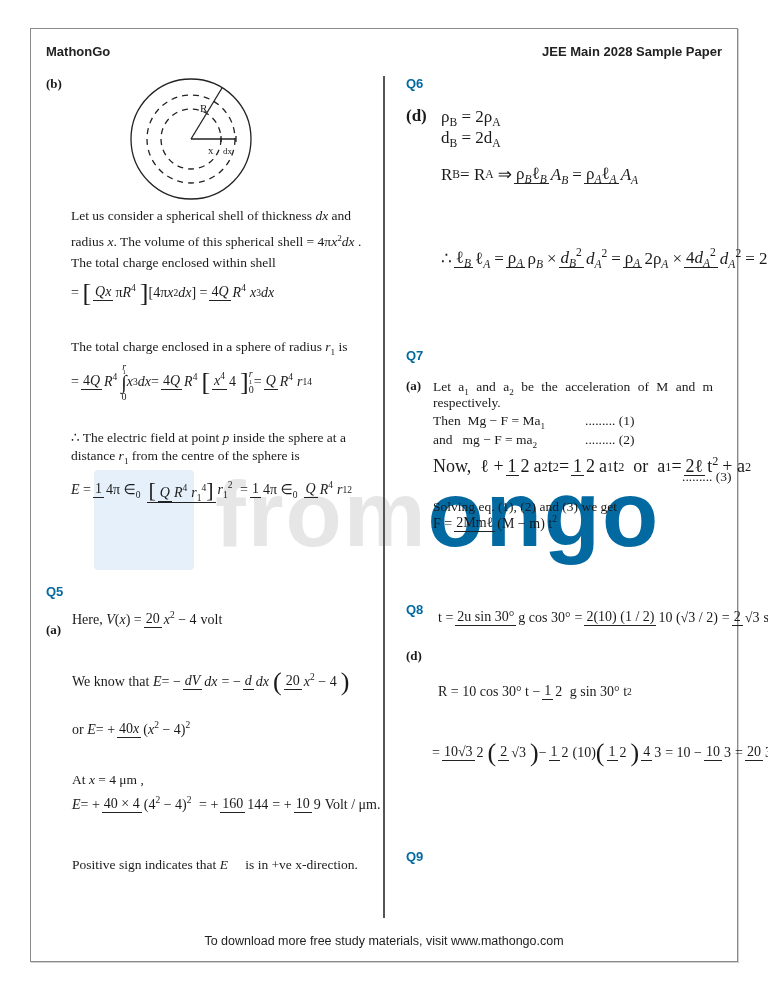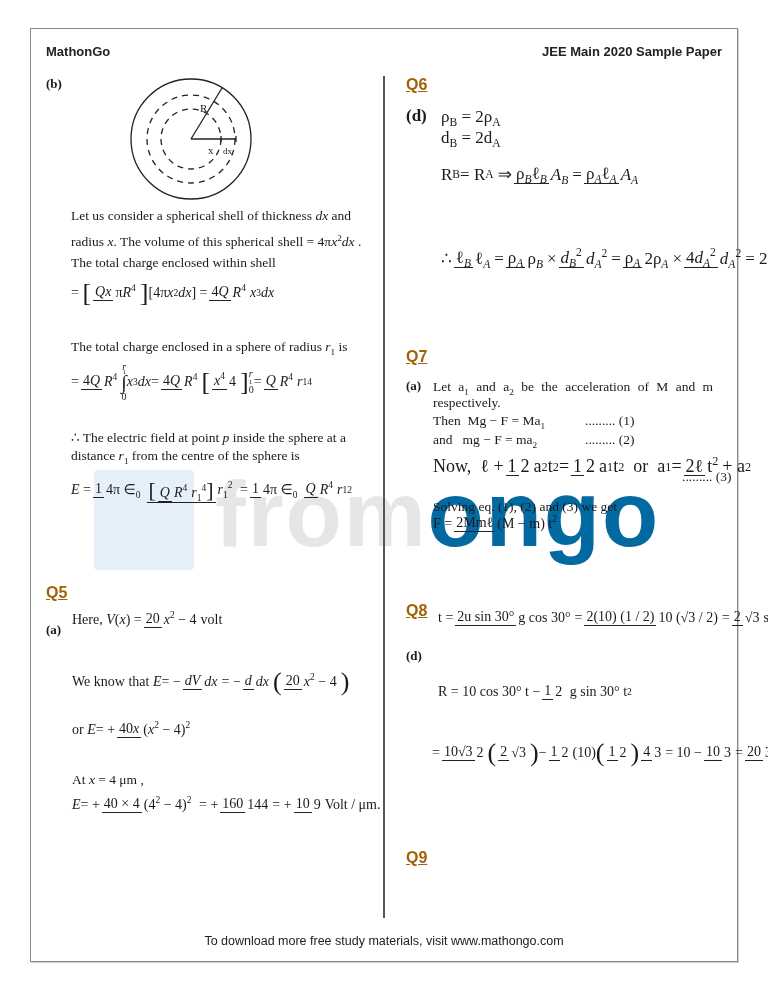--- a/index.html
+++ b/index.html
@@ -3,21 +3,21 @@
 <meta charset="utf-8">
 <style>
   html, body { margin:0; padding:0; background:#ffffff; }
   body { width:768px; height:994px; position:relative; overflow:hidden; font-family:"Liberation Serif", serif; color:#1a1a1a; }
   .page { position:absolute; left:30px; top:28px; width:706px; height:932px; border:1px solid #8a8a8a; box-shadow: 1px 1px 0 #d0d0d0; background:#fff; }
   .hdr { position:absolute; top:44px; font-family:"Liberation Sans", sans-serif; font-weight:bold; font-size:13px; color:#222; }
   .hdr.left { left:46px; }
   .hdr.right { right:46px; }
   .divider { position:absolute; left:383px; top:76px; width:2px; height:842px; background:#555; }
   .footer { position:absolute; left:0; width:768px; top:934px; text-align:center; font-family:"Liberation Sans", sans-serif; font-size:12.5px; color:#222; }
-  .qlabel { position:absolute; font-family:"Liberation Sans", sans-serif; font-weight:bold; font-size:16px; color:#a16207;text-decoration:underline; }
+  .qlabel { position:absolute; font-family:"Liberation Sans", sans-serif; font-weight:bold; font-size:13px; color:#0369a1; }
   .opt { position:absolute; font-family:"Liberation Serif", serif; font-weight:bold; font-size:13px; }
   .opt.big { font-size:17px; }
   .t { position:absolute; font-size:13.5px; line-height:19px; white-space:nowrap; }
   .t i { font-style:italic; }
   .m { position:absolute; font-size:14px; white-space:nowrap; display:flex; align-items:center; }
   .frac { display:inline-flex; align-items:center; vertical-align:middle; margin:0 2px; line-height:1.05; }
   .frac .n { border-bottom:1px solid #222; padding:0 2px; }
   .frac .d { padding:0 2px; }
   sup, sub { font-size:0.68em; line-height:0; }
   .watermark { position:absolute; left:95px; top:470px; font-family:"Liberation Sans", sans-serif; font-weight:bold; font-size:92px; color:#e6e6e6; letter-spacing:2px; z-index:0; }
@@ -30,21 +30,21 @@
 <body>
 
 <div class="page"></div>
 
 <div class="wm-logo"></div>
 <div class="watermark" style="left:215px;top:462px;"><span>from</span><span class="go">ongo</span></div>
 
 <div class="content">
 
   <div class="hdr left">MathonGo</div>
-  <div class="hdr right">JEE Main 2020 Sample Paper</div>
+  <div class="hdr right">JEE Main 2028 Sample Paper</div>
 
   <div class="divider"></div>
 
   <div class="opt" style="left:46px;top:76px;">(b)</div>
 
   <svg style="position:absolute;left:130px;top:78px;" width="125" height="125" viewBox="0 0 125 125">
     <circle cx="61" cy="61" r="60" fill="none" stroke="#222" stroke-width="1.3"></circle>
     <circle cx="61" cy="61" r="44" fill="none" stroke="#222" stroke-width="1.3" stroke-dasharray="6,5"></circle>
     <circle cx="61" cy="61" r="30" fill="none" stroke="#222" stroke-width="1.3" stroke-dasharray="6,5"></circle>
     <line x1="61" y1="61" x2="92" y2="10" stroke="#222" stroke-width="1.3"></line>
@@ -156,20 +156,21 @@
         <span class="d">(4<sup>2</sup> − 4)<sup>2</sup></span>
       </span>&nbsp;= +<span class="frac">
         <span class="n">160</span>
         <span class="d">144</span>
       </span>= +<span class="frac">
         <span class="n">10</span>
         <span class="d">9</span>
       </span>Volt / μm.
   </div>
 
+  <div class="t" style="left:72px;top:855px;">Positive sign indicates that <i>E⃗</i> &nbsp;is in +ve x-direction.</div>
 
   <div class="qlabel" style="left:406px;top:76px;">Q6</div>
   <div class="opt big" style="left:406px;top:106px;">(d)</div>
 
   <div class="t big16" style="left:441px;top:107px;line-height:20px;">ρ<sub>B</sub> = 2ρ<sub>A</sub></div>
   <div class="t big16" style="left:441px;top:128px;line-height:20px;">d<sub>B</sub> = 2d<sub>A</sub></div>
 
   <div class="m big16" style="left:441px;top:164px;">
     R<sub>B</sub> = R<sub>A</sub>&nbsp;⇒<span class="frac">
         <span class="n">ρ<sub><i>B</i></sub>ℓ<sub><i>B</i></sub></span>

